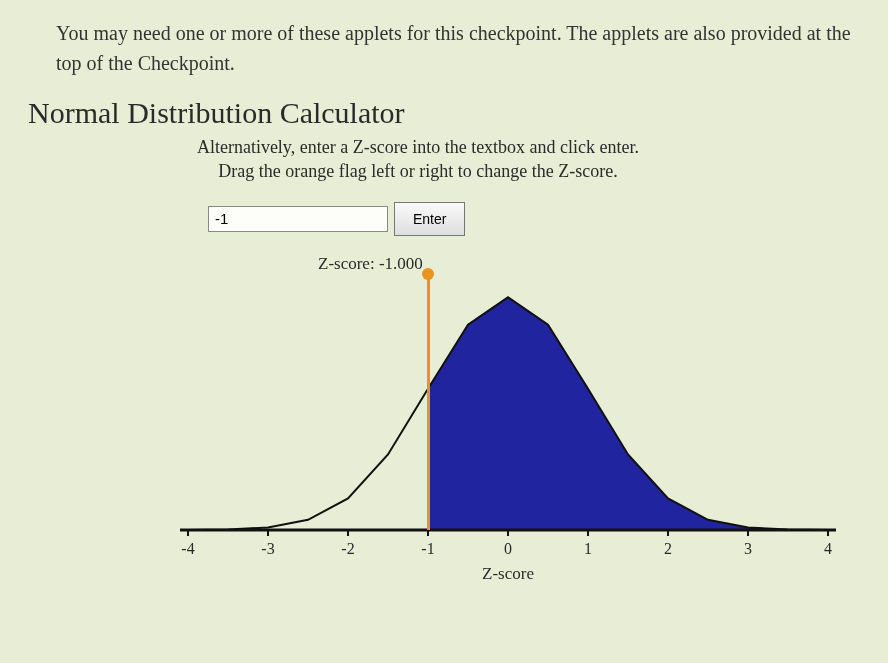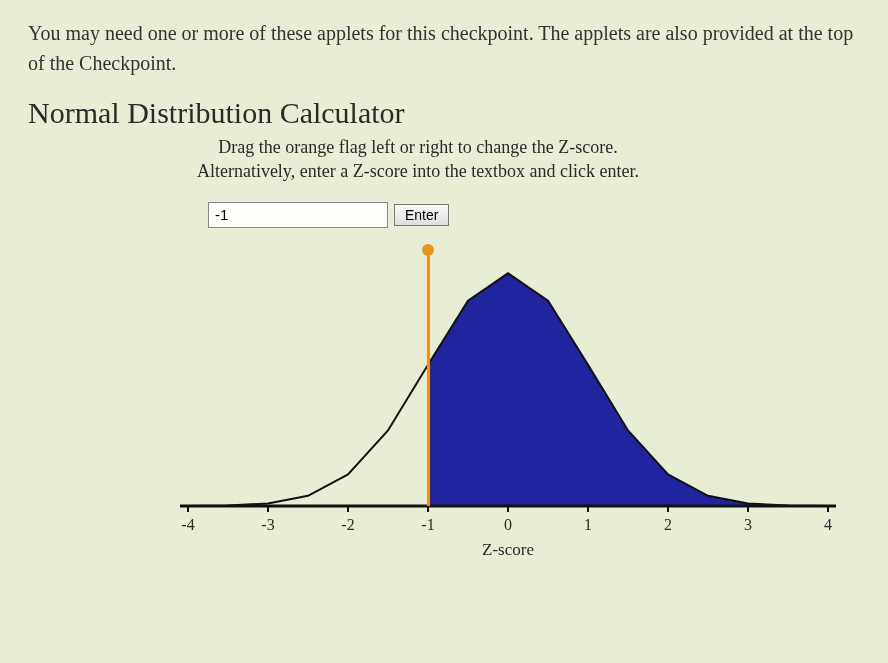--- a/index.html
+++ b/index.html
@@ -10,20 +10,21 @@
       font-family: Georgia, 'Times New Roman', serif;
       color: #2a2a2a;
       padding: 18px 28px;
       overflow: hidden;
     }
     .intro {
       font-size: 20px;
       line-height: 1.5;
       margin-bottom: 18px;
       color: #333;
+      margin-left: 28px;
     }
     .title {
       font-size: 30px;
       font-weight: 400;
       color: #2a2a2a;
       margin-bottom: 5px;
       font-family: Georgia, serif;
     }
     .applet {
       margin-left: 150px;
@@ -47,22 +48,22 @@
     .z-input {
       width: 180px;
       height: 26px;
       border: 1px solid #888;
       background: #fdfdfa;
       font-size: 15px;
       padding: 2px 6px;
       font-family: Arial, sans-serif;
     }
     .enter-btn {
-      height: 22px;
-      padding: 0 10px;
+      height: 34px;
+      padding: 0 18px;
       border: 1px solid #777;
       background: linear-gradient(#fafafa, #dedede);
       font-size: 14px;
       cursor: pointer;
       font-family: Arial, sans-serif;
     }
     .zscore-readout {
       font-size: 17px;
       margin-left: 140px;
       margin-bottom: -4px;
@@ -101,27 +102,28 @@
     }
   </style>
 </head>
 <body>
 
 <p class="intro">You may need one or more of these applets for this checkpoint. The applets are also provided at the top of the Checkpoint.</p>
 <h1 class="title">Normal Distribution Calculator</h1>
 
 <div class="applet">
   <div class="instructions">
+    <div>Alternatively, enter a Z-score into the textbox and click enter.</div>
     <div>Drag the orange flag left or right to change the Z-score.</div>
-    <div>Alternatively, enter a Z-score into the textbox and click enter.</div>
   </div>
   <div class="controls">
     <input class="z-input" type="text" value="-1" style="">
     <button class="enter-btn">Enter</button>
   </div>
+  <div class="zscore-readout">Z-score: -1.000</div>
 
   <div class="chart-wrap">
     <svg id="chart-svg" width="680" height="320">
         <path d="M 260 260 L 260 118.83333333333334 L 300 54.60833333333332 L 340 27.308333333333337 L 380 54.60833333333332 L 420 118.83333333333334 L 460 184.45833333333331 L 500 228.5 L 540 249.79166666666666 L 580 257.43333333333334 L 620 259.475 L 660 259.94166666666666 L 660 260 Z" fill="#20249e" stroke="none"></path>
         <path d="M 20 259.94166666666666 L 60 259.475 L 100 257.43333333333334 L 140 249.79166666666666 L 180 228.5 L 220 184.45833333333331 L 260 118.83333333333334 L 300 54.60833333333332 L 340 27.308333333333337 L 380 54.60833333333332 L 420 118.83333333333334 L 460 184.45833333333331 L 500 228.5 L 540 249.79166666666666 L 580 257.43333333333334 L 620 259.475 L 660 259.94166666666666 L 660 260 L 20 260 Z" fill="none" stroke="#111" stroke-width="2"></path>
         <line x1="12" y1="260" x2="668" y2="260" stroke="#111" stroke-width="3"></line>
         <line x1="20" y1="260" x2="20" y2="266" stroke="#111" stroke-width="2"></line>
         <line x1="100" y1="260" x2="100" y2="266" stroke="#111" stroke-width="2"></line>
         <line x1="180" y1="260" x2="180" y2="266" stroke="#111" stroke-width="2"></line>
         <line x1="260" y1="260" x2="260" y2="266" stroke="#111" stroke-width="2"></line>

